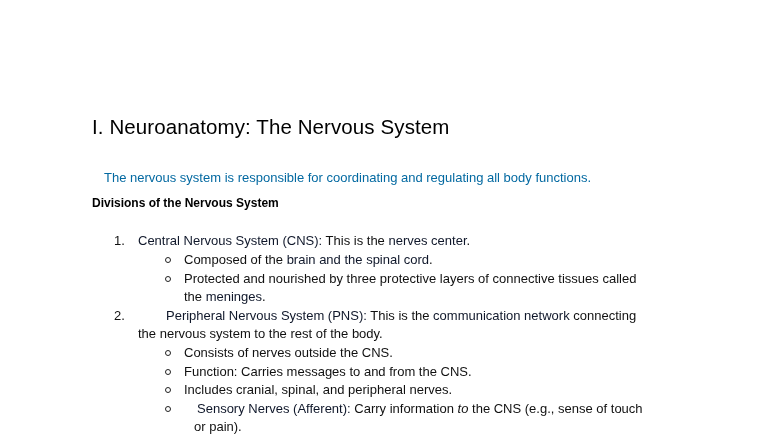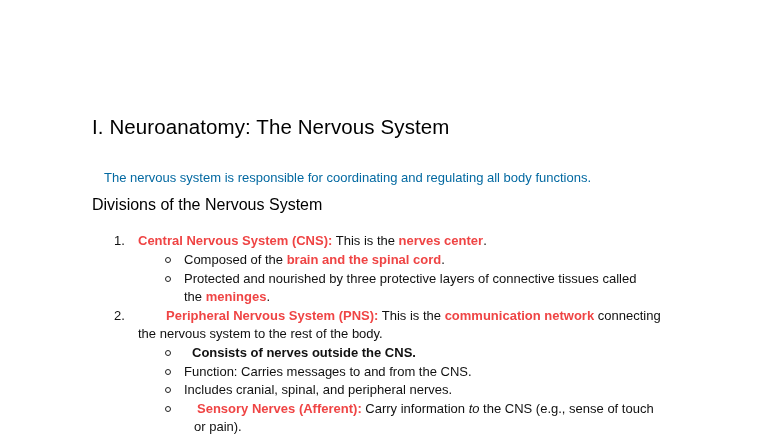--- a/index.html
+++ b/index.html
@@ -36,22 +36,22 @@
       top: 159px;
       font-size: 13px;
       white-space: nowrap;
       color: #0369a1;
       margin-top: 11px;
     }
     .h2 {
       position: absolute;
       left: 0;
       top: 196px;
-      font-size: 16px;
-      font-weight: normal;
+      font-size: 12px;
+      font-weight: bold;
       white-space: nowrap;
     }
     .line {
       position: absolute;
       font-size: 13px;
       line-height: 18.5px;
       white-space: nowrap;
       color: #111;
     }
     .num {
@@ -61,21 +61,21 @@
       color: #111;
     }
     .bullet {
       position: absolute;
       width: 6px;
       height: 6px;
       border: 1px solid #222;
       border-radius: 50%;
       box-sizing: border-box;
     }
-    b { font-weight: bold; color: #ef4444; }
+    b { font-weight: normal; color: #0f172a; }
     i { font-style: italic; }
   </style>
 </head>
 <body>
 
 <div class="page">
 
   <div class="h1">I. Neuroanatomy: The Nervous System</div>
 
   <div class="intro">The nervous system is responsible for coordinating and regulating all body functions.</div>
@@ -98,21 +98,21 @@
     <span>the </span><b>meninges</b><span>.</span>
   </div>
 
   <div class="num" style="left:22px; top:307px;">2.</div>
   <div class="line" style="left:46px; top:307px;padding-left:28px;">
     <b>Peripheral Nervous System (PNS):</b><span> This is the </span><b>communication network</b><span> connecting</span>
   </div>
   <div class="line" style="left:46px; top:325px;">the nervous system to the rest of the body.</div>
 
   <span class="bullet" style="left:73px; top:350px;"></span>
-  <div class="line" style="left:100px; top:344px;font-weight:bold;">Consists of nerves outside the CNS.</div>
+  <div class="line" style="left:92px; top:344px;">Consists of nerves outside the CNS.</div>
 
   <span class="bullet" style="left:73px; top:369px;"></span>
   <div class="line" style="left:92px; top:363px;">Function: Carries messages to and from the CNS.</div>
 
   <span class="bullet" style="left:73px; top:387px;"></span>
   <div class="line" style="left:92px; top:381px;">Includes cranial, spinal, and peripheral nerves.</div>
 
   <span class="bullet" style="left:73px; top:406px;"></span>
   <div class="line" style="left:105px; top:400px;">
     <b>Sensory Nerves (Afferent):</b><span> Carry information </span><i>to</i><span> the CNS (e.g., sense of touch</span>

